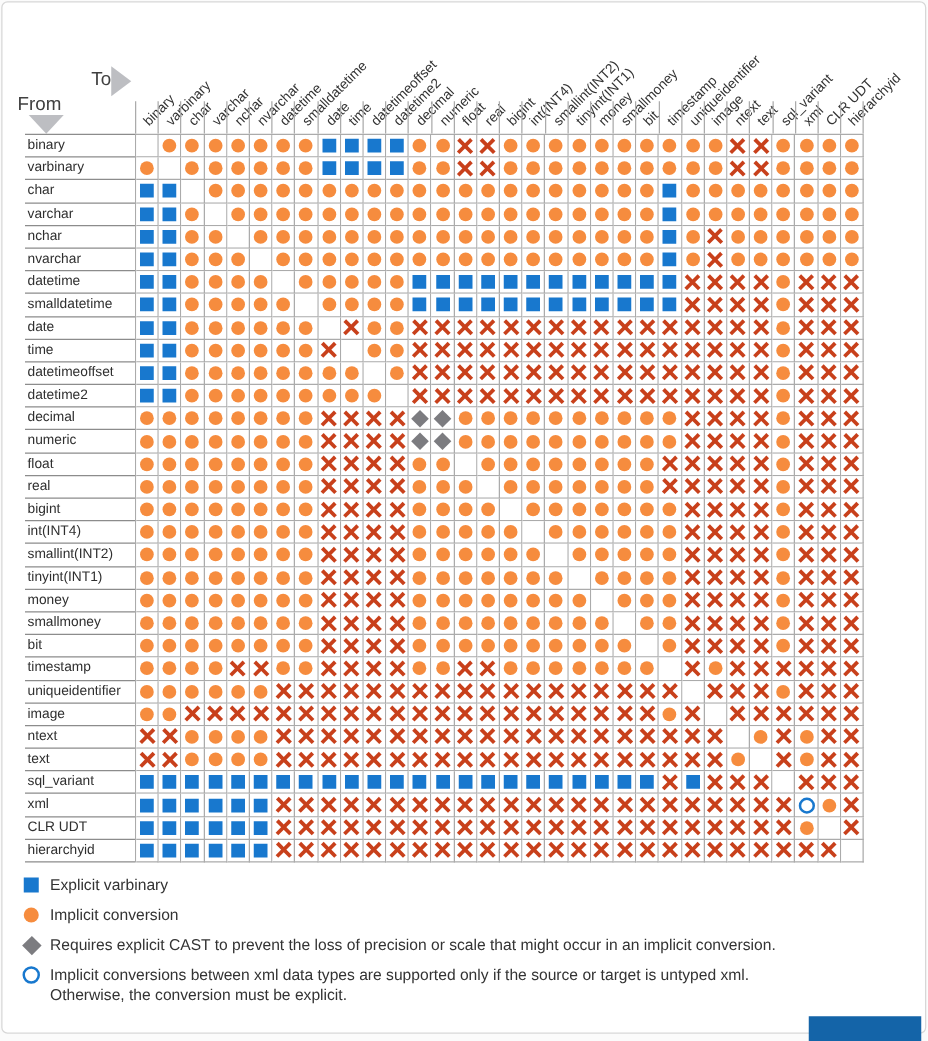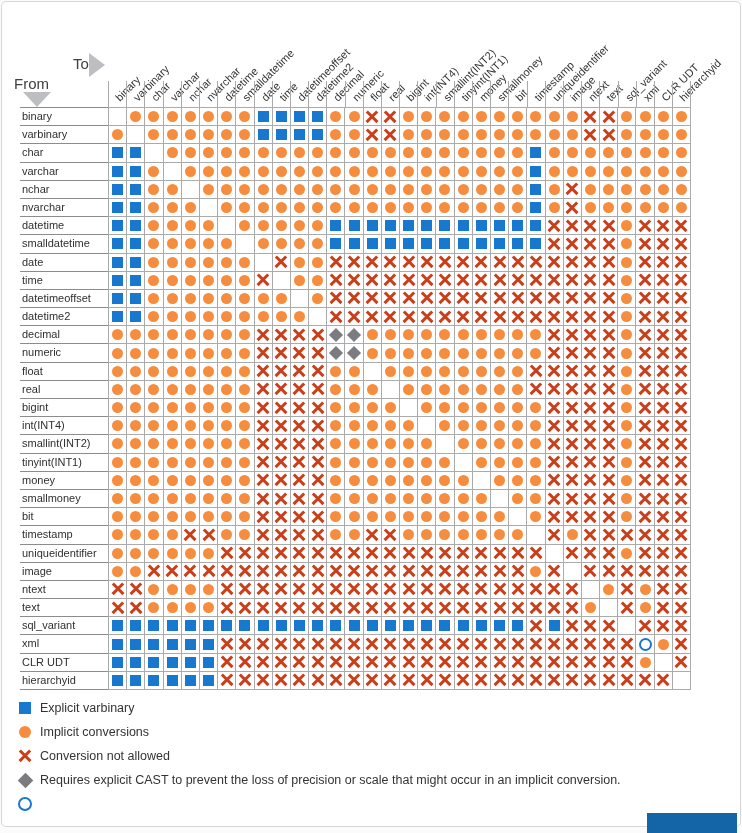--- a/index.html
+++ b/index.html
@@ -3189,38 +3189,34 @@
       </span>
       <div class="legend-text">
         <div>Explicit varbinary</div>
       </div>
     </div>
     <div class="legend-item">
       <span class="legend-icon">
         <span class="lg-I"></span>
       </span>
       <div class="legend-text">
-        <div>Implicit conversions</div>
-      </div>
-    </div>
-    <div class="legend-item">
-      <span class="legend-icon">
-        <span class="sym-X"></span>
-      </span>
-      <div class="legend-text">
-        <div>Conversion not allowed</div>
+        <div>Implicit conversion</div>
       </div>
     </div>
     <div class="legend-item">
       <span class="legend-icon">
         <span class="lg-D"></span>
       </span>
       <div class="legend-text">
         <div>Requires explicit CAST to prevent the loss of precision or scale that might occur in an implicit conversion.</div>
       </div>
     </div>
     <div class="legend-item">
       <span class="legend-icon">
         <span class="lg-O"></span>
       </span>
+      <div class="legend-text">
+        <div>Implicit conversions between xml data types are supported only if the source or target is untyped xml.</div>
+        <div>Otherwise, the conversion must be explicit.</div>
+      </div>
     </div>
   </div>
 <div class="logo-bar"></div>
 
 </body></html>

